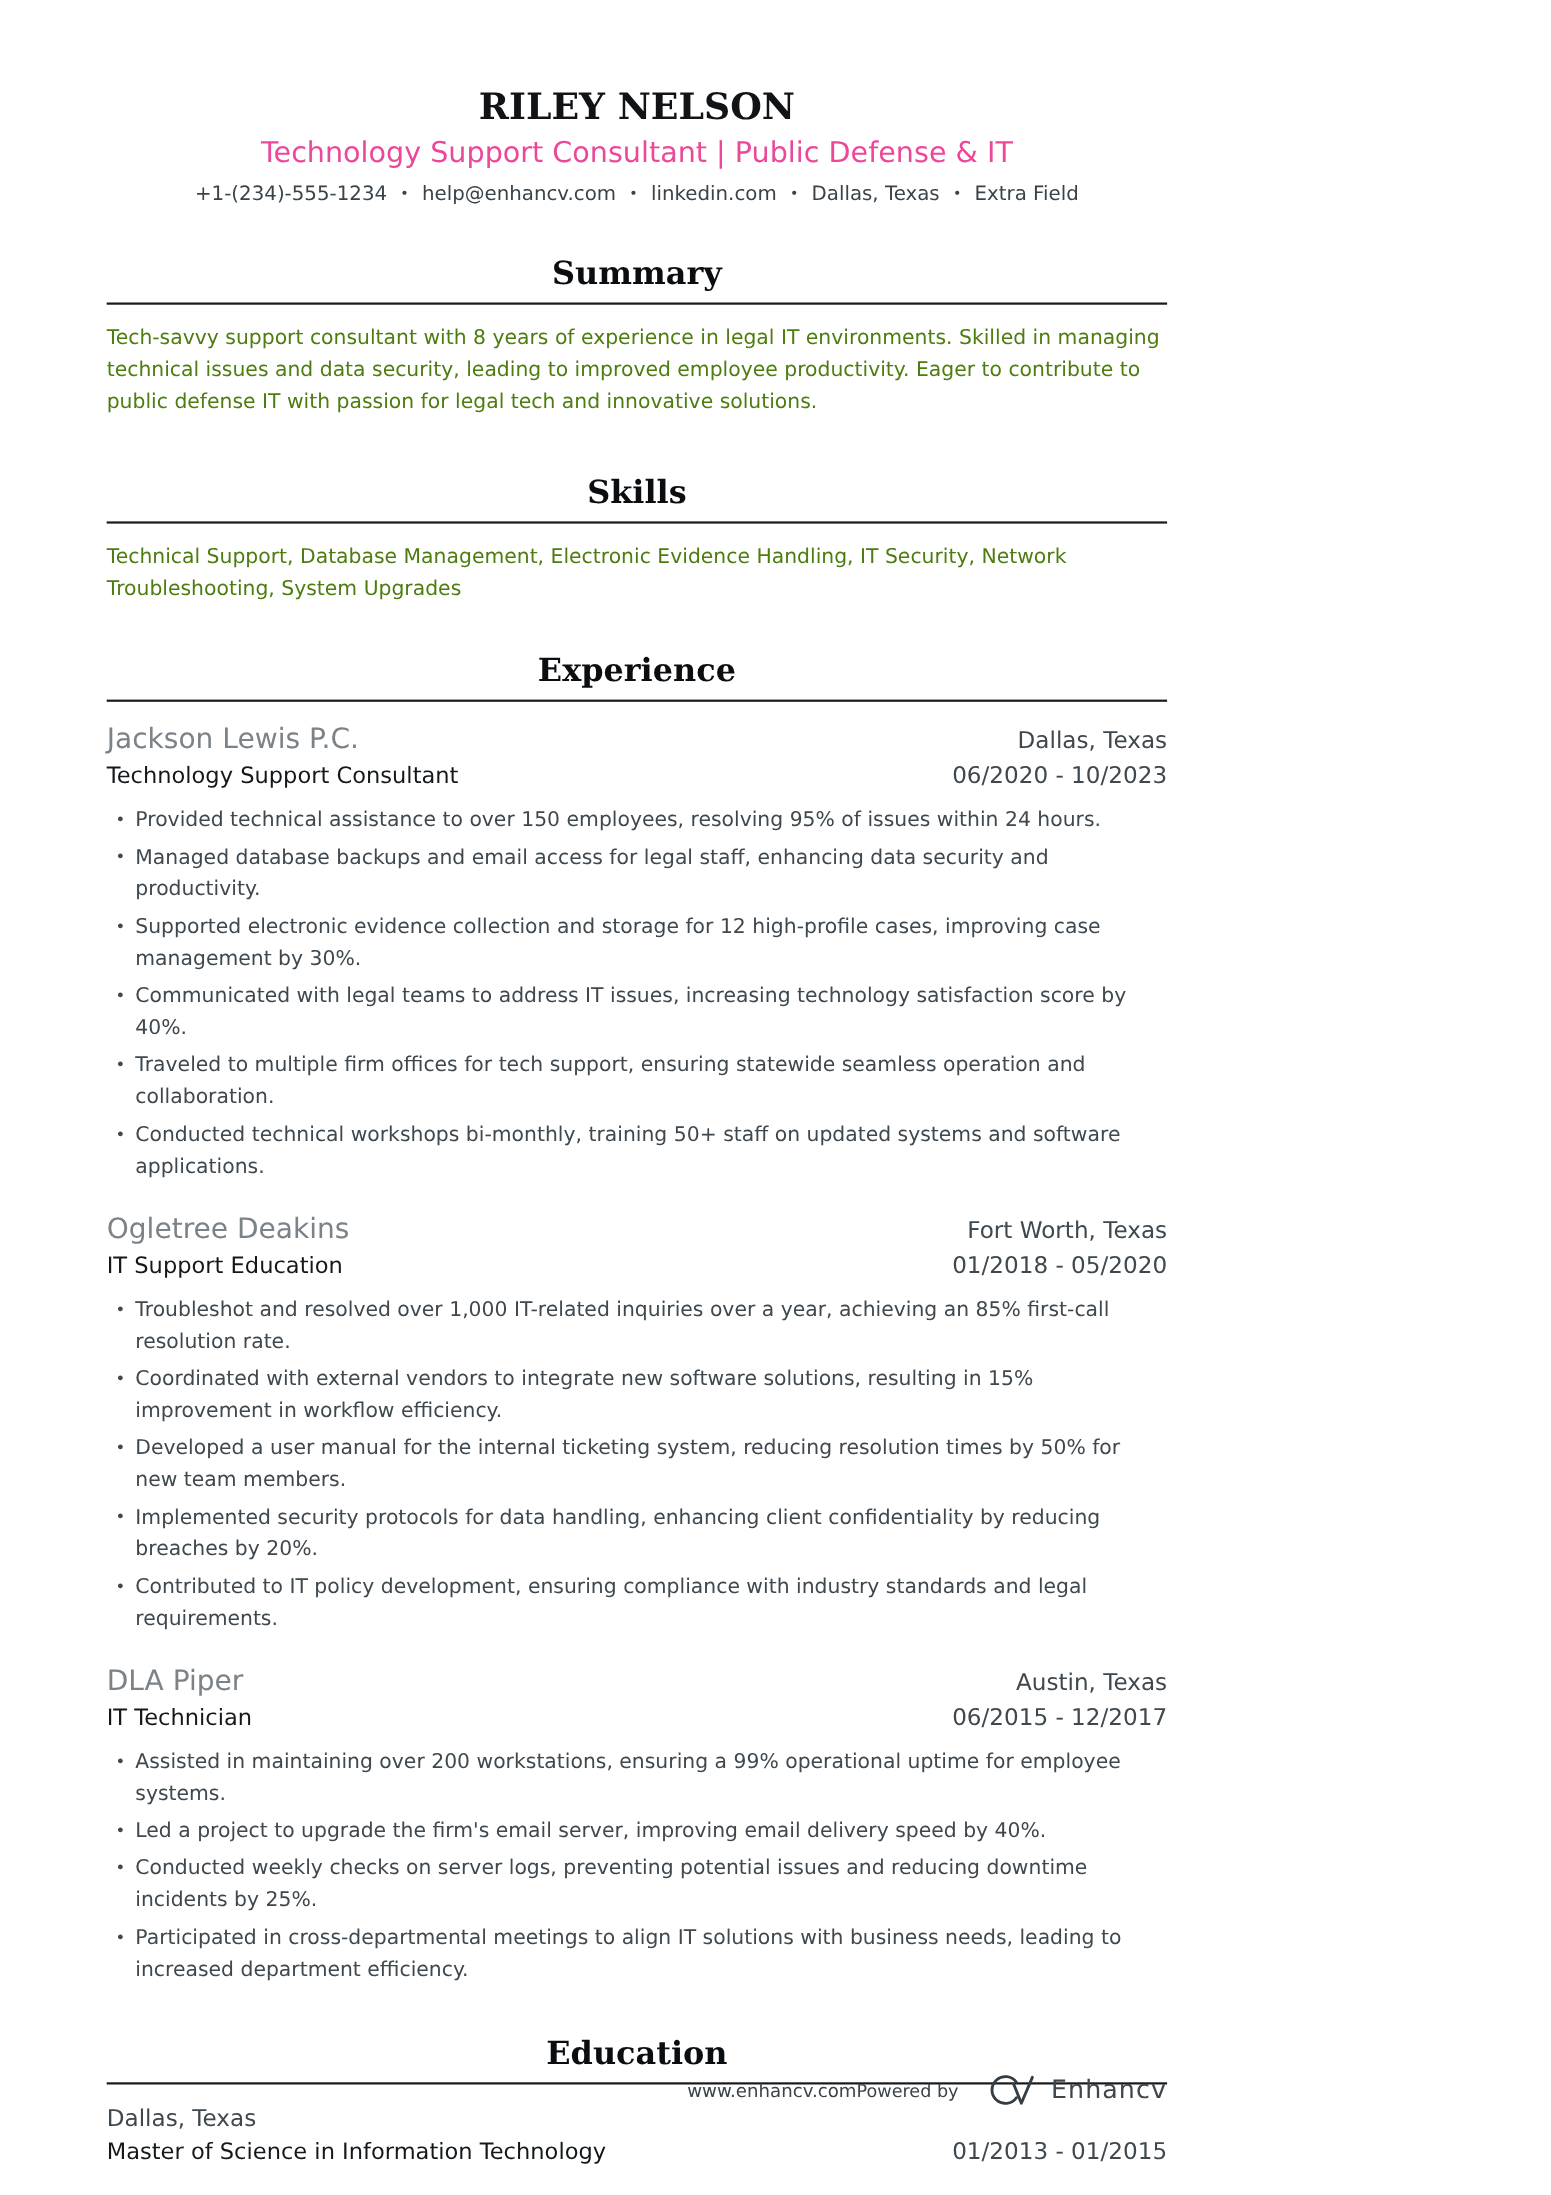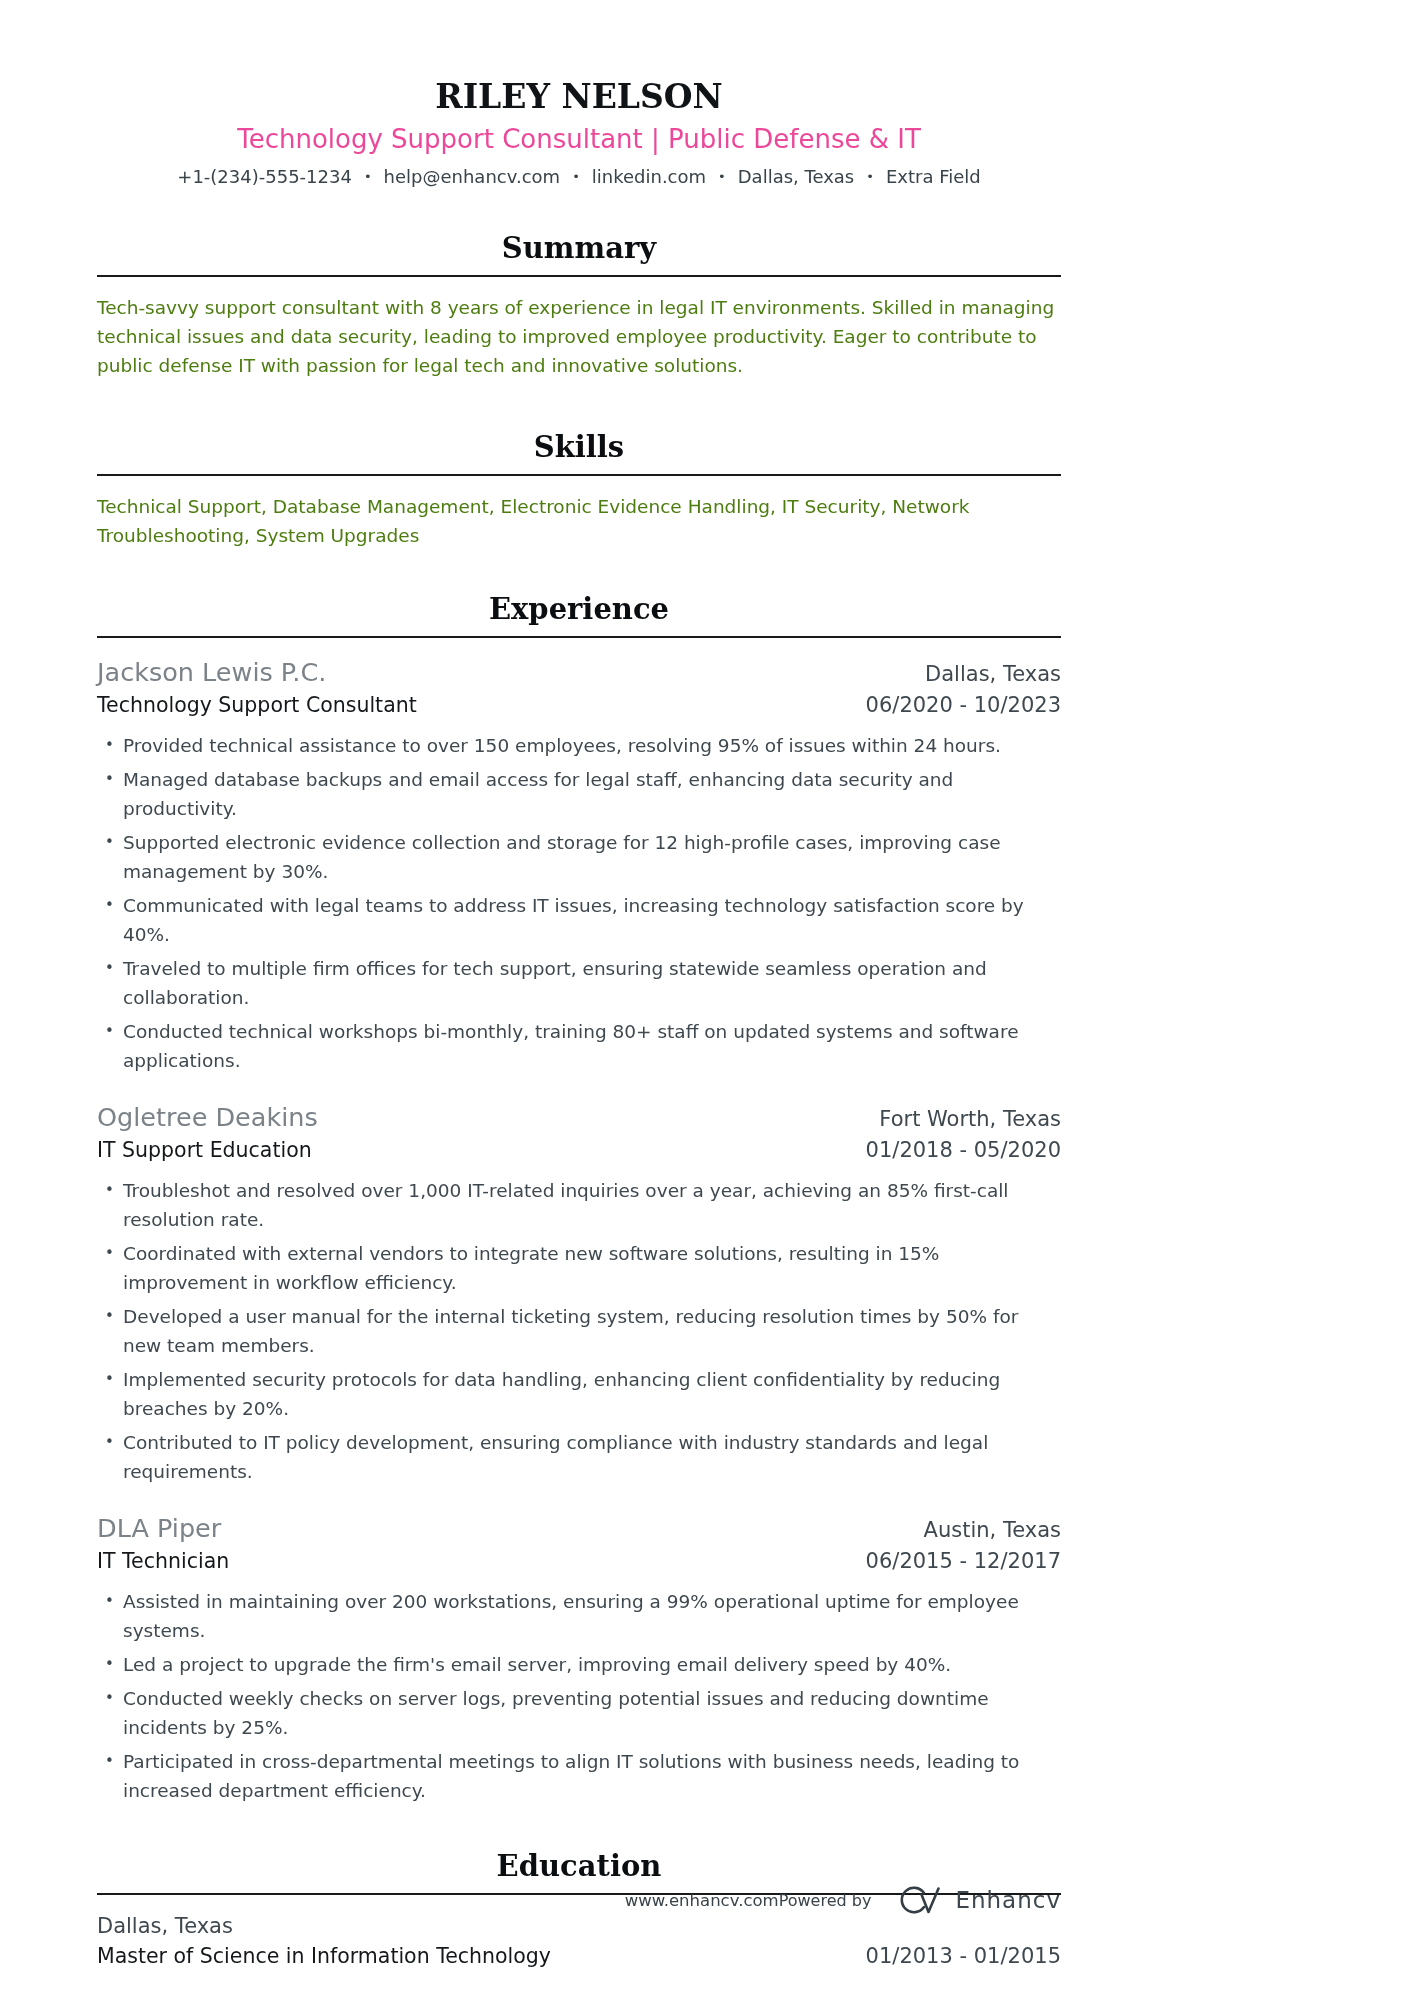--- a/index.html
+++ b/index.html
@@ -188,21 +188,21 @@
         <div class="entry-row sub">
           <span class="role">Technology Support Consultant</span>
           <span class="meta">06/2020 - 10/2023</span>
         </div>
         <ul class="bullets">
           <li>Provided technical assistance to over 150 employees, resolving 95% of issues within 24 hours.</li>
           <li>Managed database backups and email access for legal staff, enhancing data security and productivity.</li>
           <li>Supported electronic evidence collection and storage for 12 high-profile cases, improving case management by 30%.</li>
           <li>Communicated with legal teams to address IT issues, increasing technology satisfaction score by 40%.</li>
           <li>Traveled to multiple firm offices for tech support, ensuring statewide seamless operation and collaboration.</li>
-          <li>Conducted technical workshops bi-monthly, training 80+ staff on updated systems and software applications.</li>
+          <li>Conducted technical workshops bi-monthly, training 50+ staff on updated systems and software applications.</li>
         </ul>
       </div>
 
       <div class="entry">
         <div class="entry-row">
           <span class="company">Ogletree Deakins</span>
           <span class="meta">Fort Worth, Texas</span>
         </div>
         <div class="entry-row sub">
           <span class="role">IT Support Education</span>

